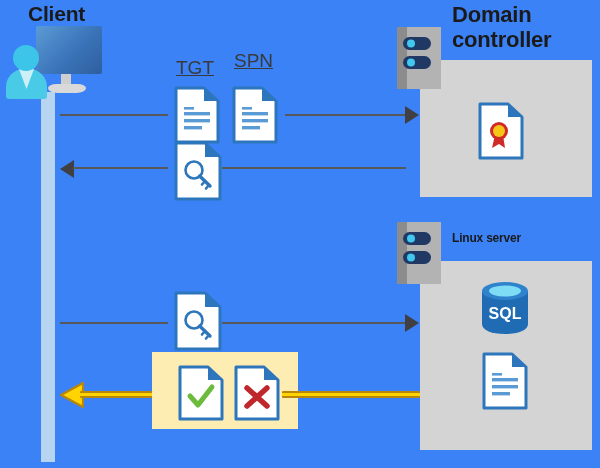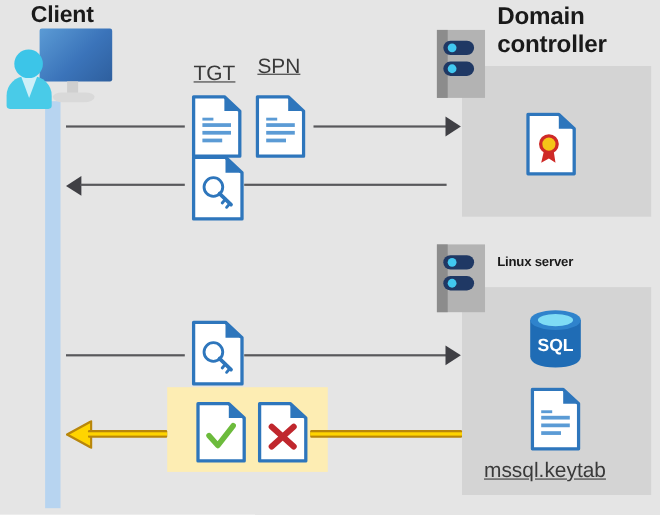--- a/index.html
+++ b/index.html
@@ -2,21 +2,21 @@
 <html><head>
 <meta charset="utf-8">
 <style>
   html,body{margin:0;padding:0;}
   body{
     width:600px;height:468px;
     background:#ffffff;
     font-family:"Liberation Sans", sans-serif;
     overflow:hidden;
   }
-  #stage{position:relative;width:600px;height:468px;background:#e5e5e5;}
+  #stage{position:relative;width:600px;height:468px;background:#3b82f6;}
 
   
   .abs{position:absolute;}
 
   
   .title-bold{
     font-weight:bold;
     color:#1a1a1a;
     letter-spacing:-0.2px;
   }
@@ -114,21 +114,20 @@
 
   <div class="abs title-bold" id="dc-title">
     <div>Domain</div>
     <div>controller</div>
   </div>
 
   <div class="abs title-bold" id="linux-title">Linux server</div>
 
   <div class="abs lbl-plain" id="tgt-label">TGT</div>
   <div class="abs lbl-plain" id="spn-label">SPN</div>
-  <div class="abs lbl-plain" id="keytab-label">mssql.keytab</div>
 
   <div class="abs hline" style="left:60px;top:114px;width:108px;"></div>
   <div class="abs hline" style="left:285px;top:114px;width:121px;"></div>
   <div class="abs arrow-right" style="left:405px;top:106px;"></div>
 
   <div class="abs arrow-left" style="left:60px;top:160px;"></div>
   <div class="abs hline" style="left:73px;top:167px;width:95px;"></div>
   <div class="abs hline" style="left:222px;top:167px;width:184px;"></div>
 
   <div class="abs hline" style="left:60px;top:322px;width:108px;"></div>

